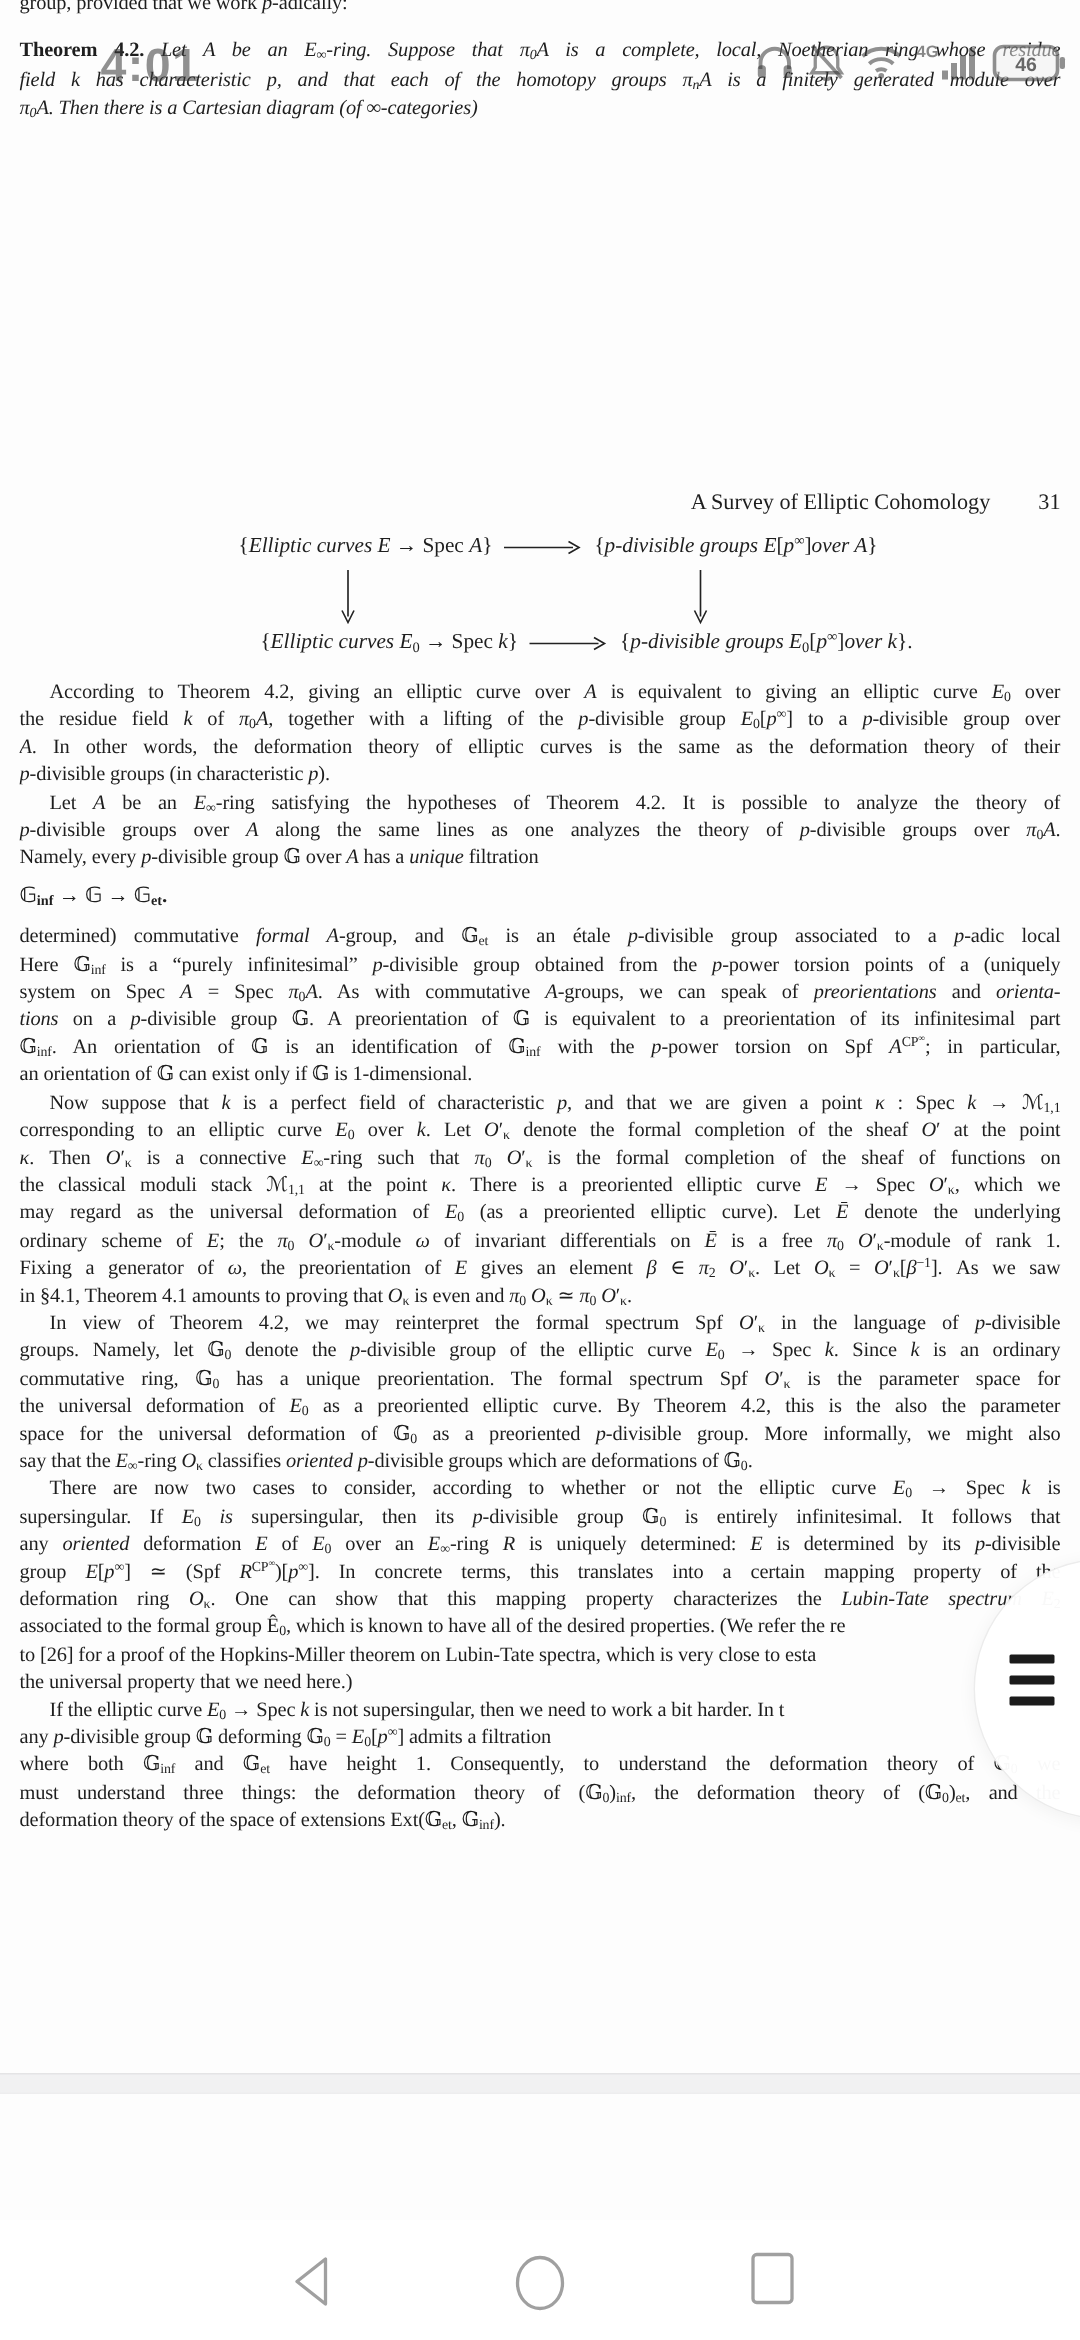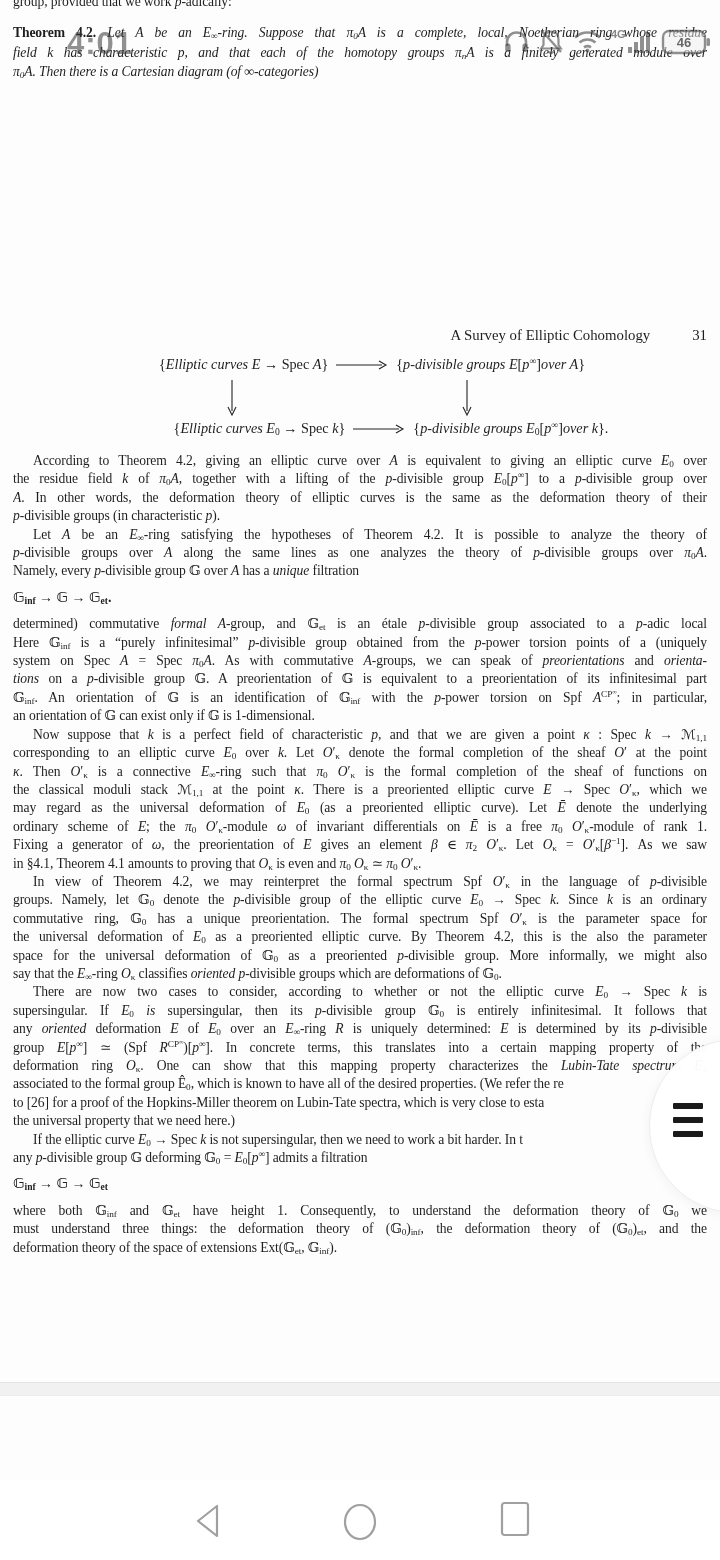--- a/index.html
+++ b/index.html
@@ -12,21 +12,21 @@
   .tline.ind{text-indent:20px;}
   .theorem .tline{line-height:19.6px;}
   .formula{font-size:14px;line-height:18.4px;margin:8px 0;font-weight:bold;}
   sub,sup{font-size:68%;line-height:0;}
   sub{vertical-align:-0.25em;}
   sup{vertical-align:0.5em;}
   .top-frag{top:-7px;font-size:13.8px;line-height:19px;}
   .theorem{top:23px;}
   
   .run-head{position:absolute;top:327px;right:13px;font-size:14.8px;}
-  .run-head .pgnum{margin-left:42px;}
+  .run-head .pgnum{margin-left:32px;}
   
   .diagram{position:absolute;top:356px;left:12px;width:720px;height:94px;font-size:14.2px;}
   .diag-row{position:absolute;left:0;width:100%;display:flex;justify-content:center;align-items:center;white-space:nowrap;}
   .diag-row.r1{top:0;}
   .diag-row.r2{top:64px;margin-left:19px;}
   .harrow{margin:0 7px;}
   .varrow{position:absolute;top:24px;}
   .varrow.v1{left:215px;}
   .varrow.v2{left:450px;}
   
@@ -129,21 +129,20 @@
         <div class="tline just ind">There are now two cases to consider, according to whether or not the elliptic curve <i>E</i><sub>0</sub> → Spec <i>k</i> is</div>
         <div class="tline just">supersingular. If <i>E</i><sub>0</sub> <i>is</i> supersingular, then its <i>p</i>-divisible group 𝔾<sub>0</sub> is entirely infinitesimal. It follows that</div>
         <div class="tline just">any <i>oriented</i> deformation <i>E</i> of <i>E</i><sub>0</sub> over an <i>E</i><sub>∞</sub>-ring <i>R</i> is uniquely determined: <i>E</i> is determined by its <i>p</i>-divisible</div>
         <div class="tline just">group <i>E</i>[<i>p</i><sup>∞</sup>] ≃ (Spf <i>R</i><sup>CP<sup>∞</sup></sup>)[<i>p</i><sup>∞</sup>]. In concrete terms, this translates into a certain mapping property of the</div>
         <div class="tline just">deformation ring <i>O</i><sub>κ</sub>. One can show that this mapping property characterizes the <i>Lubin-Tate spectrum E</i><sub>2</sub></div>
         <div class="tline">associated to the formal group Ê<sub>0</sub>, which is known to have all of the desired properties. (We refer the re</div>
         <div class="tline">to [26] for a proof of the Hopkins-Miller theorem on Lubin-Tate spectra, which is very close to esta</div>
         <div class="tline">the universal property that we need here.)</div>
         <div class="tline ind">If the elliptic curve <i>E</i><sub>0</sub> → Spec <i>k</i> is not supersingular, then we need to work a bit harder. In t</div>
         <div class="tline">any <i>p</i>-divisible group 𝔾 deforming 𝔾<sub>0</sub> = <i>E</i><sub>0</sub>[<i>p</i><sup>∞</sup>] admits a filtration</div>
-        <div class="formula">𝔾<sub>inf</sub> → 𝔾 → 𝔾<sub>et</sub></div>
         <div class="tline just">where both 𝔾<sub>inf</sub> and 𝔾<sub>et</sub> have height 1. Consequently, to understand the deformation theory of 𝔾<sub>0</sub> we</div>
         <div class="tline just">must understand three things: the deformation theory of (𝔾<sub>0</sub>)<sub>inf</sub>, the deformation theory of (𝔾<sub>0</sub>)<sub>et</sub>, and the</div>
         <div class="tline">deformation theory of the space of extensions Ext(𝔾<sub>et</sub>, 𝔾<sub>inf</sub>).</div>
       </div>
   </div>
 
   <div class="statusbar">
     <span class="clock">4:01</span>
     <div class="sicons">
       <svg width="27" height="27" viewBox="0 0 27 27">

